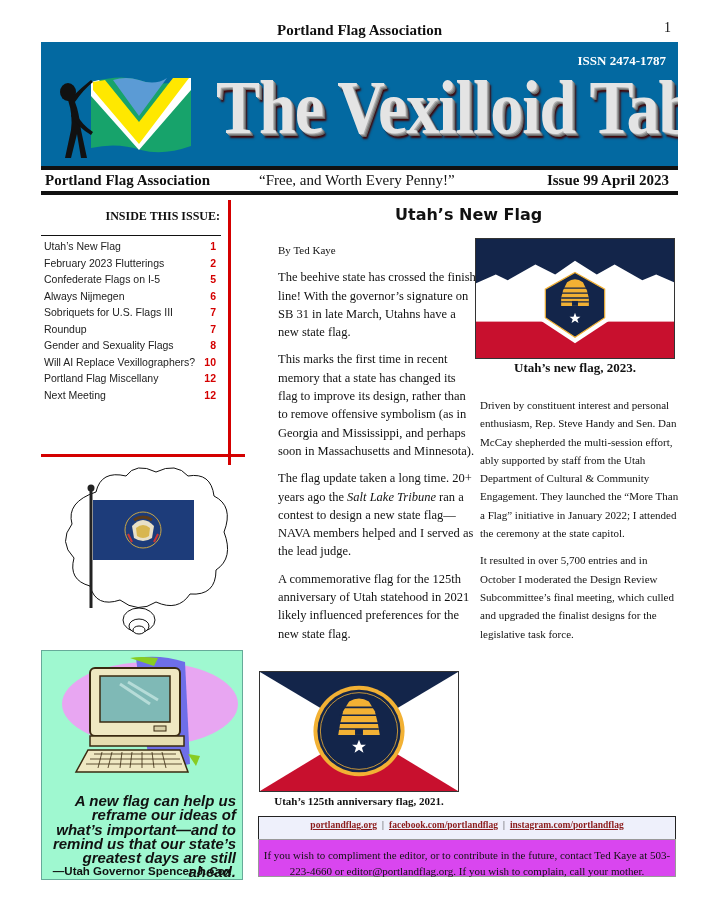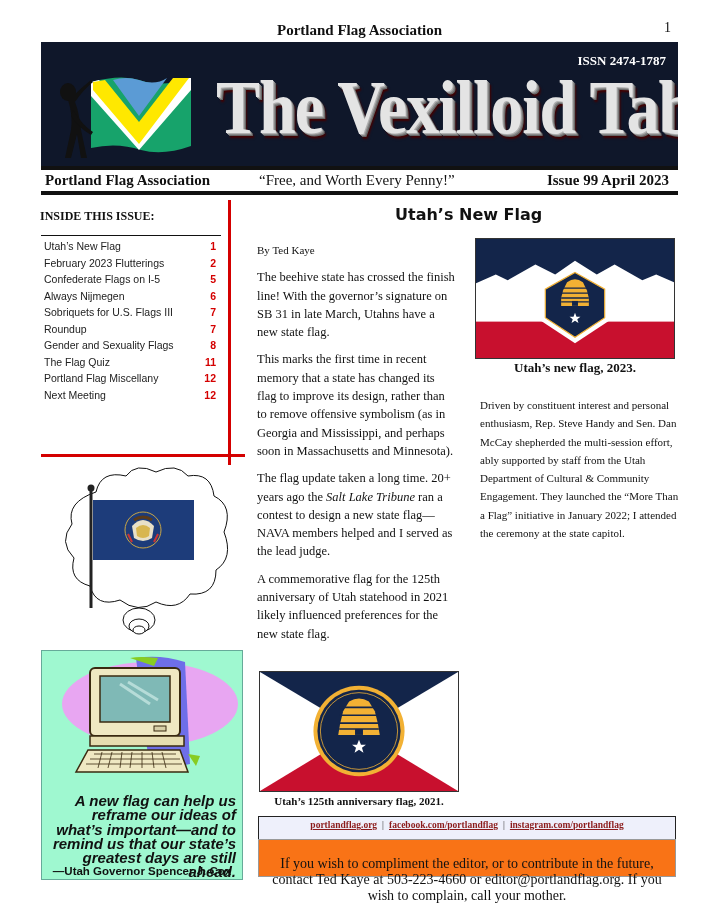--- a/index.html
+++ b/index.html
@@ -3,67 +3,67 @@
 <meta charset="utf-8">
 <style>
   * { box-sizing: border-box; margin: 0; padding: 0; }
   html, body { width: 719px; height: 904px; background: #fff; overflow: hidden; }
   body { position: relative; font-family: "Liberation Serif", serif; color: #111; }
   .abs { position: absolute; }
 
   .top-org { left: 0; width: 719px; top: 22px; text-align: center; font-size: 15px; font-weight: bold; }
   .page-num { left: 664px; top: 20px; font-size: 14px; }
 
-  .masthead { left: 41px; top: 42px; width: 637px; height: 124px; background: #0f172a; overflow: hidden; }
+  .masthead { left: 41px; top: 42px; width: 637px; height: 124px; background: #0369a1; overflow: hidden; }
   .masthead-bar { left: 41px; top: 166px; width: 637px; height: 4px; background: #111; }
   .issn { right: 12px; top: 11px; font-size: 13px; font-weight: bold; color: #fff; }
   .title-text {
     left: 175px; top: 22px; font-family: "Liberation Serif", serif; font-size: 66px; font-weight: bold;
     color: #e4e4e4; letter-spacing: -1px; transform: scaleY(1.15); transform-origin: top left;
     text-shadow: 1px 1px 0 #b0b0b0, 2px 2px 0 #888, 3px 3px 0 #666, 4px 4px 2px #400;
     white-space: nowrap;
   }
 
   .subbar { left: 41px; top: 170px; width: 637px; height: 22px; font-size: 15px; }
   .sub-left { left: 4px; top: 2px; font-weight: bold; }
   .sub-mid { left: 218px; top: 2px; }
   .sub-right { right: 9px; top: 2px; font-weight: bold; }
   .subbar-rule { left: 41px; top: 191px; width: 637px; height: 4px; background: #111; }
 
   .red-v { left: 228px; top: 200px; width: 3px; height: 265px; background: #d40000; }
   .red-h { left: 41px; top: 454px; width: 204px; height: 3px; background: #d40000; }
 
-  .toc-title { left: 40px; top: 209px; width: 180px; text-align: left; font-size: 12px; font-weight: bold; }
+  .toc-title { left: 40px; top: 209px; width: 180px; text-align: right; font-size: 12px; font-weight: bold; }
   .toc-rule { left: 41px; top: 235px; width: 180px; height: 1px; background: #111; }
   .toc { left: 44px; top: 238px; width: 172px; font-family: "Liberation Sans", sans-serif; font-size: 10.5px; }
   .toc-row { display: flex; justify-content: space-between; height: 16.5px; line-height: 16.5px; }
   .toc-label { color: #222; }
   .toc-page { color: #d40000; font-weight: bold; width: 20px; text-align: right; }
 
   .cloud { left: 56px; top: 462px; width: 180px; height: 180px; }
 
   .quote-box { left: 41px; top: 650px; width: 202px; height: 230px; background: #9ff8d0; border: 1px solid #6a9; }
   .quote-text { left: 6px; top: 143px; width: 188px; text-align: right; font-family: "Liberation Sans", sans-serif; font-style: italic; font-weight: bold; font-size: 15px; line-height: 14.3px; color: #111; }
   .quote-attr { left: 6px; top: 214px; width: 188px; text-align: center; font-family: "Liberation Sans", sans-serif; font-weight: bold; font-size: 11.5px; color: #111; }
 
   .article-title { left: 395px; top: 205px; font-family: "DejaVu Sans", sans-serif; font-weight: bold; font-size: 16px; color: #111; }
-  .col1 { left: 257px; top: 241px; width: 200px; font-size: 12.5px; line-height: 18.3px; }
+  .col1 { left: 278px; top: 241px; width: 200px; font-size: 12.5px; line-height: 18.3px; }
   .byline { font-size: 11px; margin-bottom: 9px; }
   .col p { margin-bottom: 9px; }
   .col2 { left: 480px; top: 396px; width: 200px; font-size: 11px; line-height: 18.3px; }
 
   .flag-new { left: 475px; top: 238px; width: 200px; height: 121px; border: 1px solid #333; }
   .cap-new { left: 475px; top: 360px; width: 200px; text-align: center; font-size: 13px; font-weight: bold; }
   .flag-125 { left: 259px; top: 671px; width: 200px; height: 121px; border: 1px solid #333; }
   .cap-125 { left: 259px; top: 795px; width: 200px; text-align: center; font-size: 11px; font-weight: bold; }
 
   .links-box { left: 258px; top: 816px; width: 418px; height: 35px; background: #eef0fb; border: 1px solid #222; text-align: center; font-size: 9.5px; line-height: 17px; }
   .links-box a { color: #8b1a1a; text-decoration: underline; font-weight: bold; }
   .links-box .sep { color: #333; margin: 0 5px; }
-  .contact-box { left: 258px; top: 839px; width: 418px; height: 38px; background: #f97316; border: 1px solid #999; text-align: center; font-size: 14px; line-height: 16px; padding-top: 16px; }
+  .contact-box { left: 258px; top: 839px; width: 418px; height: 38px; background: #d946ef; border: 1px solid #999; text-align: center; font-size: 11px; line-height: 16px; padding-top: 7px; }
 </style>
 </head>
 <body>
 
 <div class="abs top-org">Portland Flag Association</div>
 <div class="abs page-num">1</div>
 
 <div class="abs masthead">
 
   <svg class="abs" style="left:10px;top:18px" width="170" height="104" viewBox="0 0 170 104">
@@ -117,22 +117,22 @@
     </div>
   <div class="toc-row">
       <span class="toc-label">Roundup</span>
       <span class="toc-page">7</span>
     </div>
   <div class="toc-row">
       <span class="toc-label">Gender and Sexuality Flags</span>
       <span class="toc-page">8</span>
     </div>
   <div class="toc-row">
-      <span class="toc-label">The Flag Quiz</span>
-      <span class="toc-page">11</span>
+      <span class="toc-label">Will AI Replace Vexillographers?</span>
+      <span class="toc-page">10</span>
     </div>
   <div class="toc-row">
       <span class="toc-label">Portland Flag Miscellany</span>
       <span class="toc-page">12</span>
     </div>
   <div class="toc-row">
       <span class="toc-label">Next Meeting</span>
       <span class="toc-page">12</span>
     </div>
 </div>
@@ -195,20 +195,21 @@
   <g stroke="#13254a" stroke-width="1.3">
       <path d="M86 50 L114 50 M86 55 L114 55 M86 60 L114 60 M86 64 L114 64"></path>
     </g>
   <rect x="97" y="63" width="6" height="5" fill="#13254a"></rect>
   <path d="M100 75 L101.5 79 L105.5 79 L102.3 81.5 L103.5 85.5 L100 83 L96.5 85.5 L97.7 81.5 L94.5 79 L98.5 79 Z" fill="#fff"></path>
 </svg>
 <div class="abs cap-new">Utah’s new flag, 2023.</div>
 
 <div class="abs col col2">
   <p>Driven by constituent interest and personal enthusiasm, Rep. Steve Handy and Sen. Dan McCay shepherded the multi-session effort, ably supported by staff from the Utah Department of Cultural &amp; Community Engagement.  They launched the “More Than a Flag” initiative in January 2022; I attended the ceremony at the state capitol.</p>
+  <p>It resulted in over 5,700 entries and in October I moderated the Design Review Subcommittee’s final meeting, which culled and upgraded the finalist designs for the legislative task force.</p>
 </div>
 
 <svg class="abs flag-125" viewBox="0 0 200 121" preserveAspectRatio="none">
   <rect width="200" height="121" fill="#fff"></rect>
   <path d="M0 0 L200 0 L100 60 Z" fill="#13254a"></path>
   <path d="M0 121 L200 121 L100 60 Z" fill="#c8102e"></path>
   <circle cx="100" cy="60" r="46" fill="#f2b134"></circle>
   <circle cx="100" cy="60" r="42" fill="#13254a"></circle>
   <circle cx="100" cy="60" r="39" fill="none" stroke="#f2b134" stroke-width="0.8"></circle>
   <path d="M90 30 Q100 24 110 30 L116 40 L119 52 L121 64 L79 64 L81 52 L84 40 Z" fill="#f2b134"></path>

